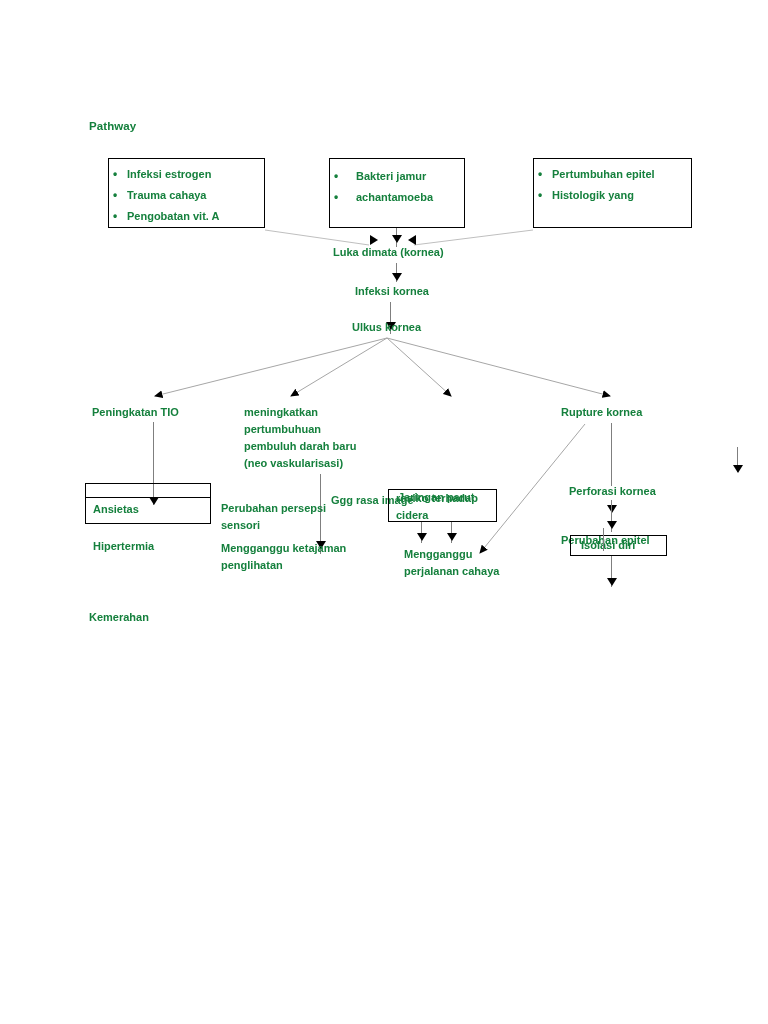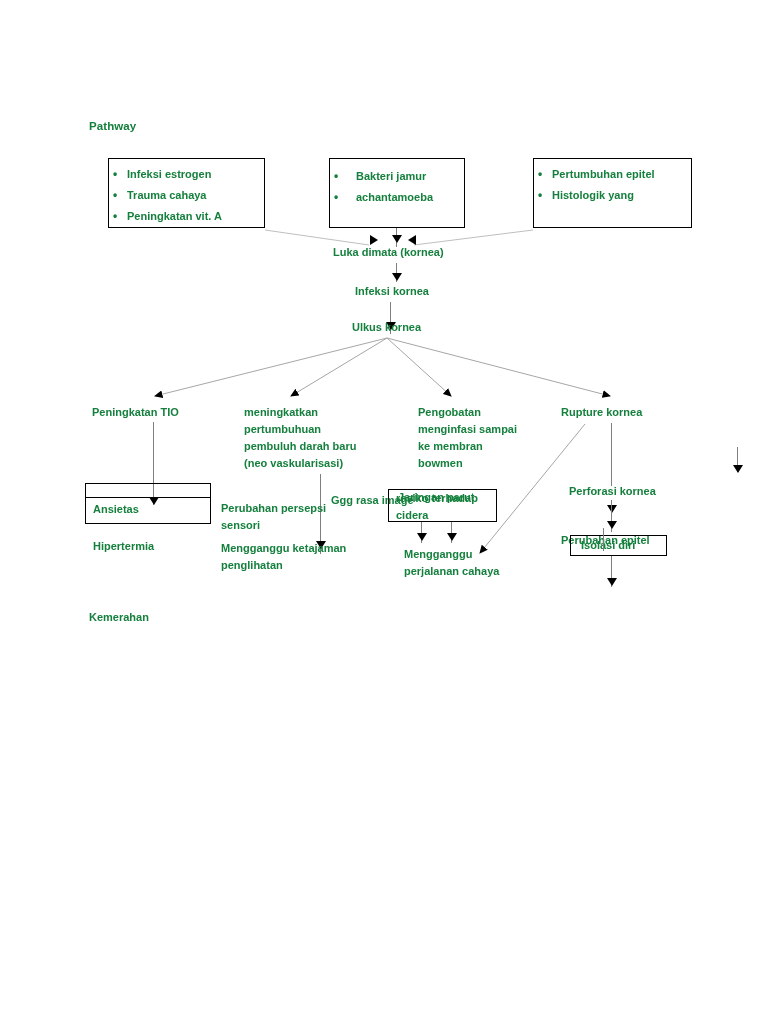--- a/index.html
+++ b/index.html
@@ -121,21 +121,21 @@
     <path d="M387,338 L451,396" stroke="#a6a6a6" stroke-width="1" fill="none" marker-end="url(#ah)"></path>
     <path d="M387,338 L610,396" stroke="#a6a6a6" stroke-width="1" fill="none" marker-end="url(#ah)"></path>
 
     <path d="M585,424 L480,553" stroke="#a6a6a6" stroke-width="1" fill="none" marker-end="url(#ah)"></path>
   </svg>
 
   <div class="abs box" style="left:108px; top:158px; width:157px; height:70px;">
     <ul class="box-list" style="margin-top:5px;">
       <li>Infeksi estrogen</li>
       <li>Trauma cahaya</li>
-      <li>Peningkatan vit. A</li>
+      <li>Pengobatan vit. A</li>
     </ul>
   </div>
 
   <div class="abs box" style="left:329px; top:158px; width:136px; height:70px;">
     <ul class="box-list" style="margin-top:7px;">
       <li style="padding-left:26px;">Bakteri jamur</li>
       <li style="padding-left:26px;">achantamoeba</li>
     </ul>
   </div>
 
@@ -181,24 +181,20 @@
 (neo vaskularisasi)</div>
   <div class="abs vline" style="left:320px; top:474px; height:80px;"></div>
   <div class="abs arrowhead-down" style="left:316px; top:541px;"></div>
 
   <div class="abs node-text" style="left:221px; top:500px; width:165px;">Perubahan persepsi
 sensori</div>
 
   <div class="abs node-text" style="left:221px; top:540px; width:185px;">Mengganggu ketajaman
 penglihatan</div>
 
-  <div class="abs node-text" style="left:418px; top:404px; width:130px;">Pengobatan
-menginfasi sampai
-ke membran
-bowmen</div>
 
   <div class="abs node-text" style="left:331px; top:492px;">Ggg rasa image</div>
 
   <div class="abs box" style="left:388px; top:489px; width:109px; height:33px;"></div>
   <div class="abs boxlabel" style="left:396px; top:490px; width:105px;">resiko terhadap
 cidera</div>
   <div class="abs boxlabel" style="left:398px; top:489px;">Jaringan parut</div>
 
   <div class="abs vline" style="left:421px; top:522px; height:21px;"></div>
   <div class="abs arrowhead-down" style="left:417px; top:533px;"></div>

